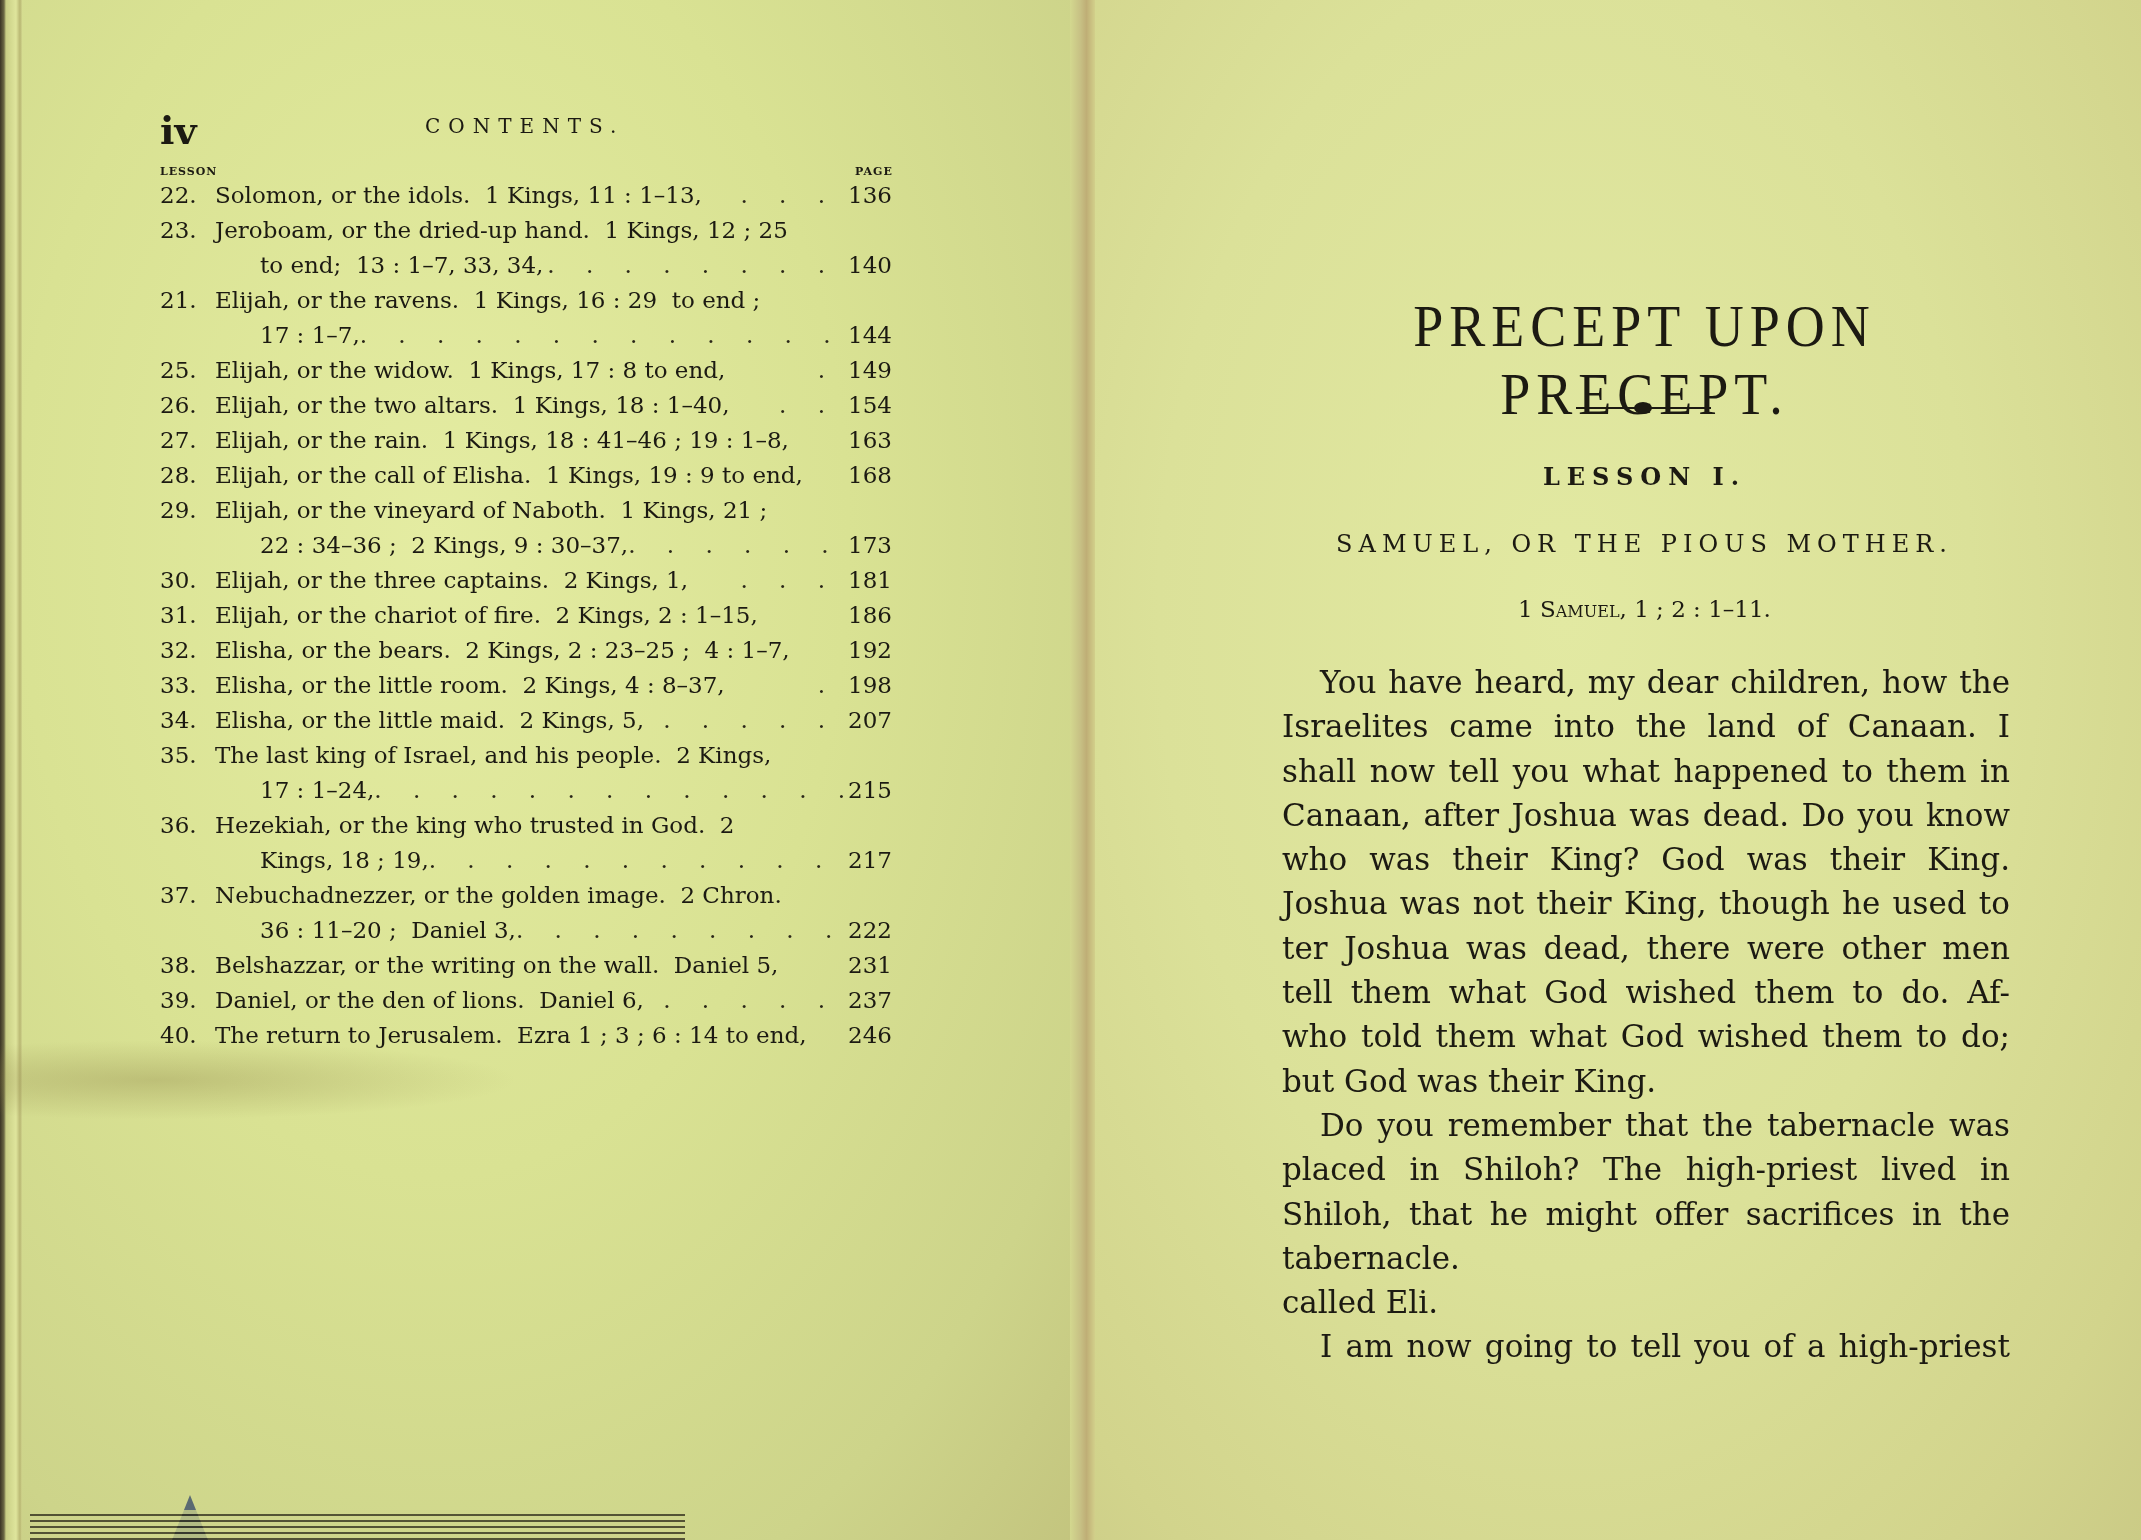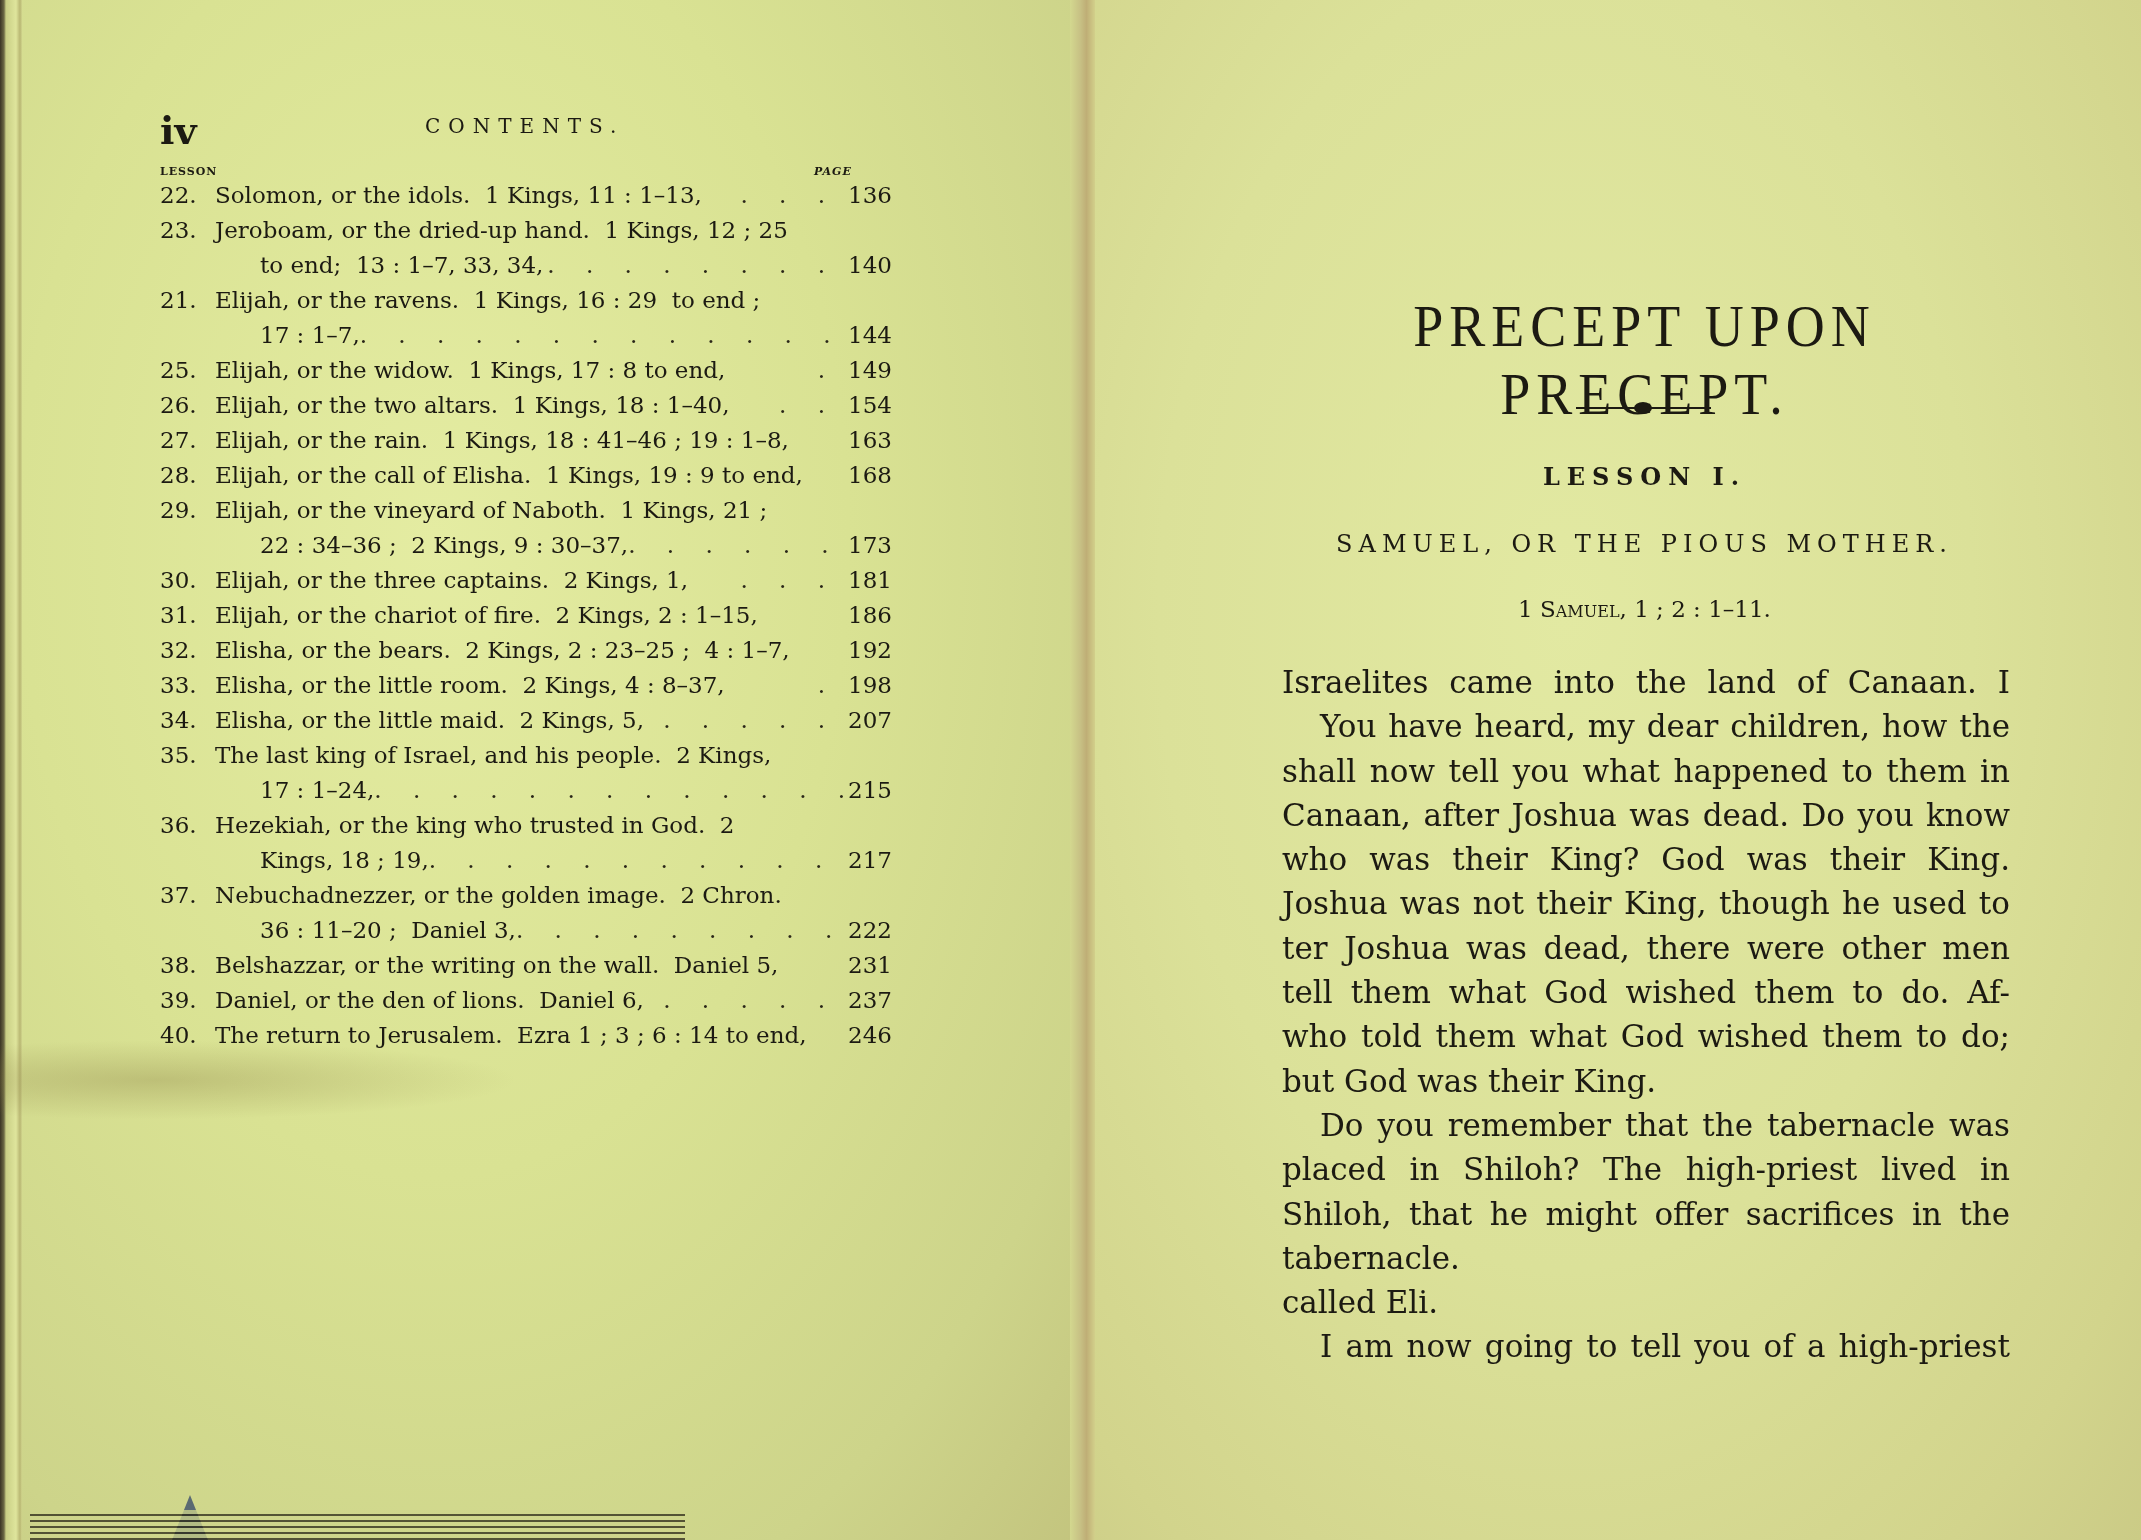--- a/index.html
+++ b/index.html
@@ -40,21 +40,21 @@
   .pencil {
     position:absolute; left:172px; top:1495px; width:36px; height:45px;
     background:#5a6a72; clip-path:polygon(50% 0,100% 100%,0 100%);
   }
 
   
   .folio { position:absolute; left:160px; top:108px; font-size:38px; font-weight:bold; }
   .running-head { position:absolute; left:425px; top:114px; font-size:20px; letter-spacing:8px; }
   .col-label { position:absolute; top:165px; font-size:11px; font-weight:bold; letter-spacing:1px; }
   .col-label.lesson { left:160px; }
-  .col-label.page { left:814px;font-style:italic; }
+  .col-label.page { left:855px; }
   .toc { position:absolute; left:160px; top:178px; width:735px; font-size:23px; line-height:35px; }
   .toc-entry { position:relative; }
   .toc-line { display:flex; white-space:nowrap; }
   .toc-num { width:55px; flex:none; }
   .toc-cont { padding-left:100px; }
   .toc-leader { flex:1; overflow:hidden; letter-spacing:12px; color:#2a2618; }
   .toc-page { width:50px; text-align:center; flex:none; }
 
   
   .title { position:absolute; left:1282px; top:298px; width:725px; text-align:center;
@@ -269,22 +269,22 @@
       <span class="knot"></span>
       <span class="rule r"></span>
   </div>
   <div class="lesson-head">LESSON I.</div>
   <div class="chapter-title">SAMUEL, OR THE PIOUS MOTHER.</div>
   <div class="scripture-ref">
     <span>1 </span><span class="sc">Samuel</span><span>, 1 ;  2 : 1–11.</span>
   </div>
   <div class="body" id="body-text">
       <div>
+        <span class="line indent">You have heard, my dear children, how the</span>
         <span class="line">Israelites came into the land of Canaan.  I</span>
-        <span class="line indent">You have heard, my dear children, how the</span>
         <span class="line">shall now tell you what happened to them in</span>
         <span class="line">Canaan, after Joshua was dead.  Do you know</span>
         <span class="line">who was their King?  God was their King.</span>
         <span class="line">Joshua was not their King, though he used to</span>
         <span class="line">ter Joshua was dead, there were other men</span>
         <span class="line">tell them what God wished them to do.  Af-</span>
         <span class="line">who told them what God wished them to do;</span>
         <span class="line last">but God was their King.</span>
       </div>
       <div>

